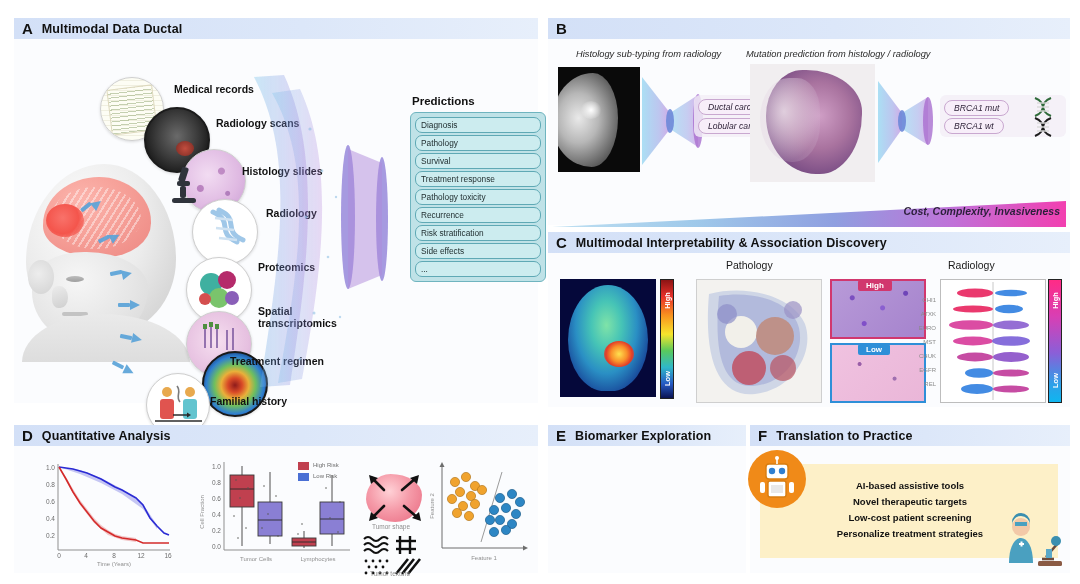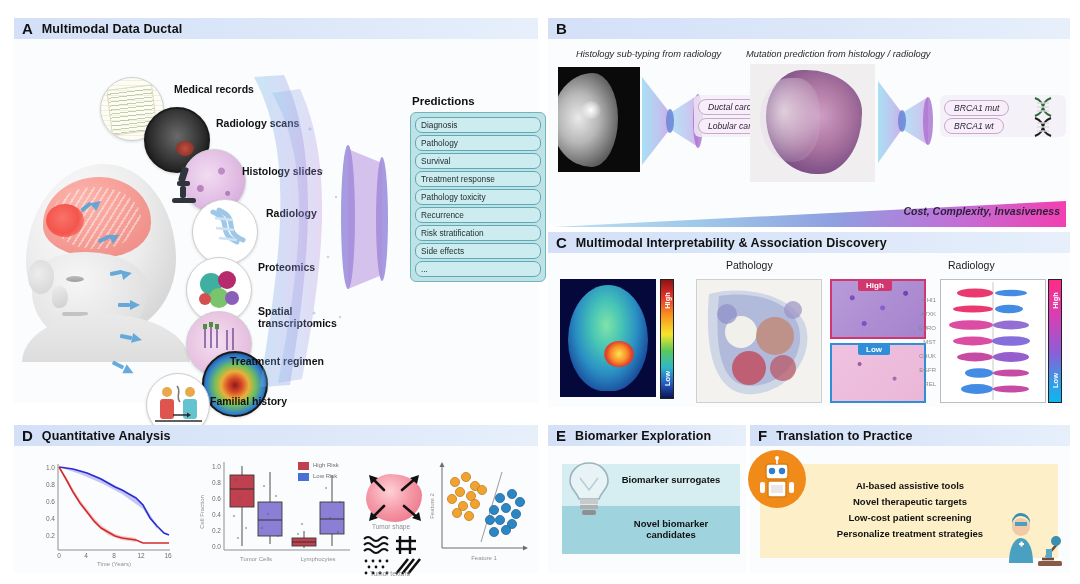--- a/index.html
+++ b/index.html
@@ -638,36 +638,20 @@
       </svg>
     </div>
   </div>
 
   <div class="panel" id="pE">
     <div class="panel-bg"></div>
     <div class="hdr">
       <span class="ltr">E</span>
       <span class="ttl">Biomarker Exploration</span>
     </div>
-    <div class="body">
-      <div class="ebox-top"></div>
-      <div class="ebox-bot"></div>
-      <svg class="bulb" viewBox="0 0 46 58">
-        <path d="M23 3 C11 3,4 12,4 21 C4 29,11 32,13 39 L33 39 C35 32,42 29,42 21 C42 12,35 3,23 3 Z" fill="#e8f3f6" stroke="#9ab4bc" stroke-width="1.6"></path>
-        <path d="M14 18 L23 30 L32 18" stroke="#b8cdd4" stroke-width="1.5" fill="none"></path>
-        <rect x="14" y="39" width="18" height="5" fill="#c9c9c9"></rect>
-        <rect x="14" y="45" width="18" height="4" fill="#b0b0b0"></rect>
-        <rect x="16" y="50" width="14" height="5" rx="2" fill="#8f8f8f"></rect>
-      </svg>
-      <div class="etxt" style="left:60px;top:28px;width:126px;">Biomarker surrogates</div>
-      <div class="etxt" style="left:60px;top:72px;width:126px;">
-        <span>Novel biomarker</span><br>
-        <span>candidates</span>
-      </div>
-    </div>
   </div>
 
   <div class="panel" id="pF">
     <div class="panel-bg"></div>
     <div class="hdr">
       <span class="ltr">F</span>
       <span class="ttl">Translation to Practice</span>
     </div>
     <div class="body">
       <div class="fbox"></div>

